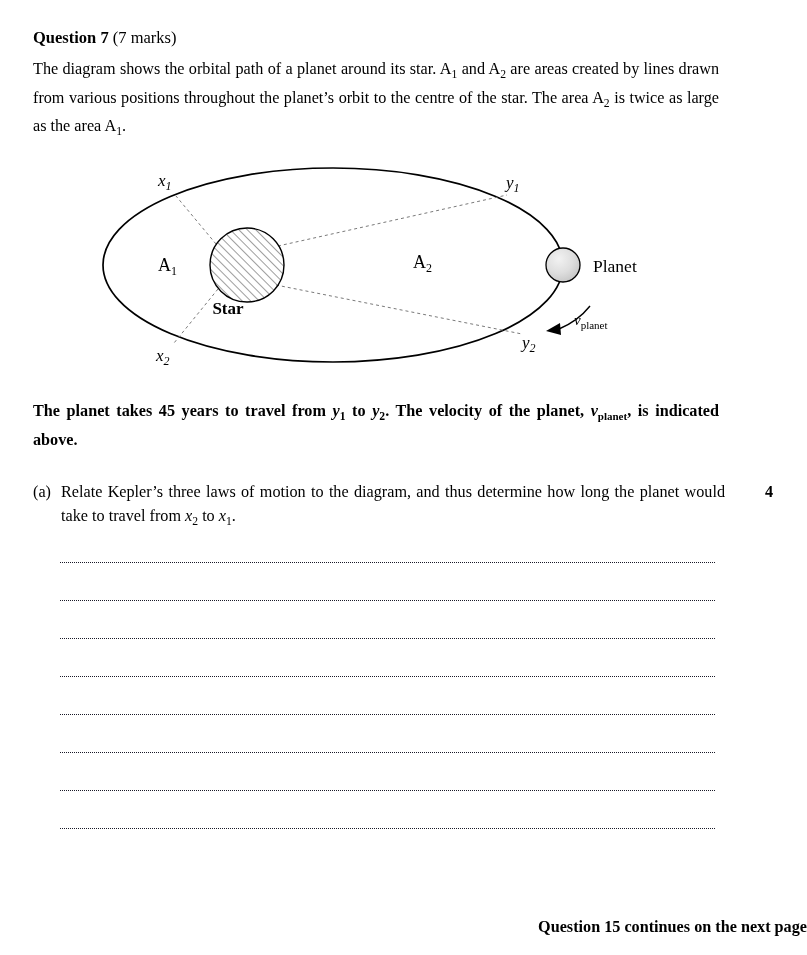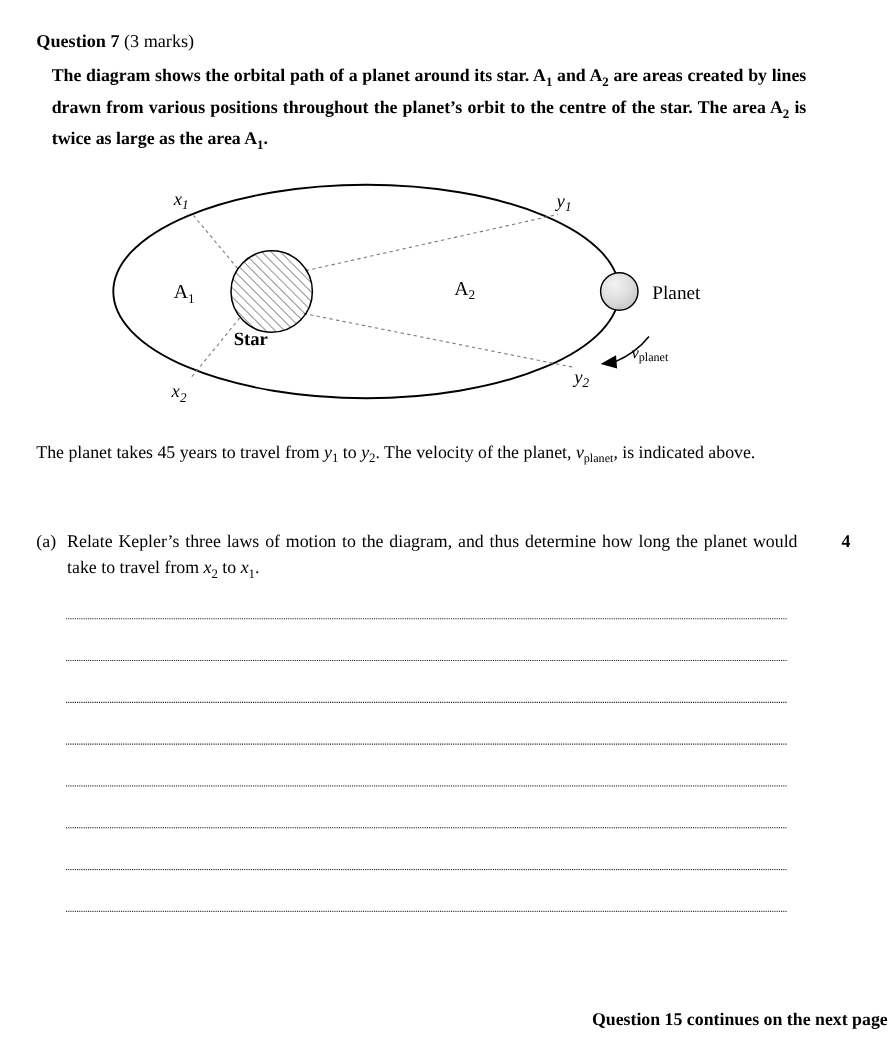--- a/index.html
+++ b/index.html
@@ -33,28 +33,27 @@
   .q-heading .q-label {
     font-weight: bold;
   }
   .q-heading .q-marks {
     font-weight: normal;
   }
 
   
   .intro {
     position: absolute;
-    left: 47px;
+    left: 33px;
     top: 58px;
     width: 686px;
     font-size: 16.2px;
     line-height: 23.5px;
     text-align: justify;
     text-justify: inter-word;
-    font-weight: bold;
   }
 
   
   .diagram {
     position: absolute;
     left: 90px;
     top: 158px;
     width: 580px;
     height: 215px;
   }
@@ -64,20 +63,21 @@
 
   
   .mid-para {
     position: absolute;
     left: 33px;
     top: 400px;
     width: 686px;
     font-size: 16.2px;
     line-height: 23.5px;
     text-align: justify;
+    font-weight: bold;
   }
 
   
   .part {
     position: absolute;
     left: 33px;
     top: 481px;
     width: 740px;
     font-size: 16.2px;
     line-height: 23.5px;
@@ -140,21 +140,21 @@
   .vplanet { font-style: italic; }
   .vplanet sub { font-style: normal; font-size: 0.68em; }
 </style>
 </head>
 <body>
 
 <div class="page">
 
   <div class="q-heading">
     <span class="q-label">Question 7</span>
-    <span class="q-marks">(3 marks)</span>
+    <span class="q-marks">(7 marks)</span>
   </div>
 
   <div class="intro">
     The diagram shows the orbital path of a planet around its star. A<sub>1</sub> and A<sub>2</sub> are areas created by
     lines drawn from various positions throughout the planet’s orbit to the centre of the star. The
     area A<sub>2</sub> is twice as large as the area A<sub>1</sub>.
   </div>
 
   <div class="diagram">
     <svg width="580" height="215" viewBox="0 0 580 215" xmlns="http://www.w3.org/2000/svg">

